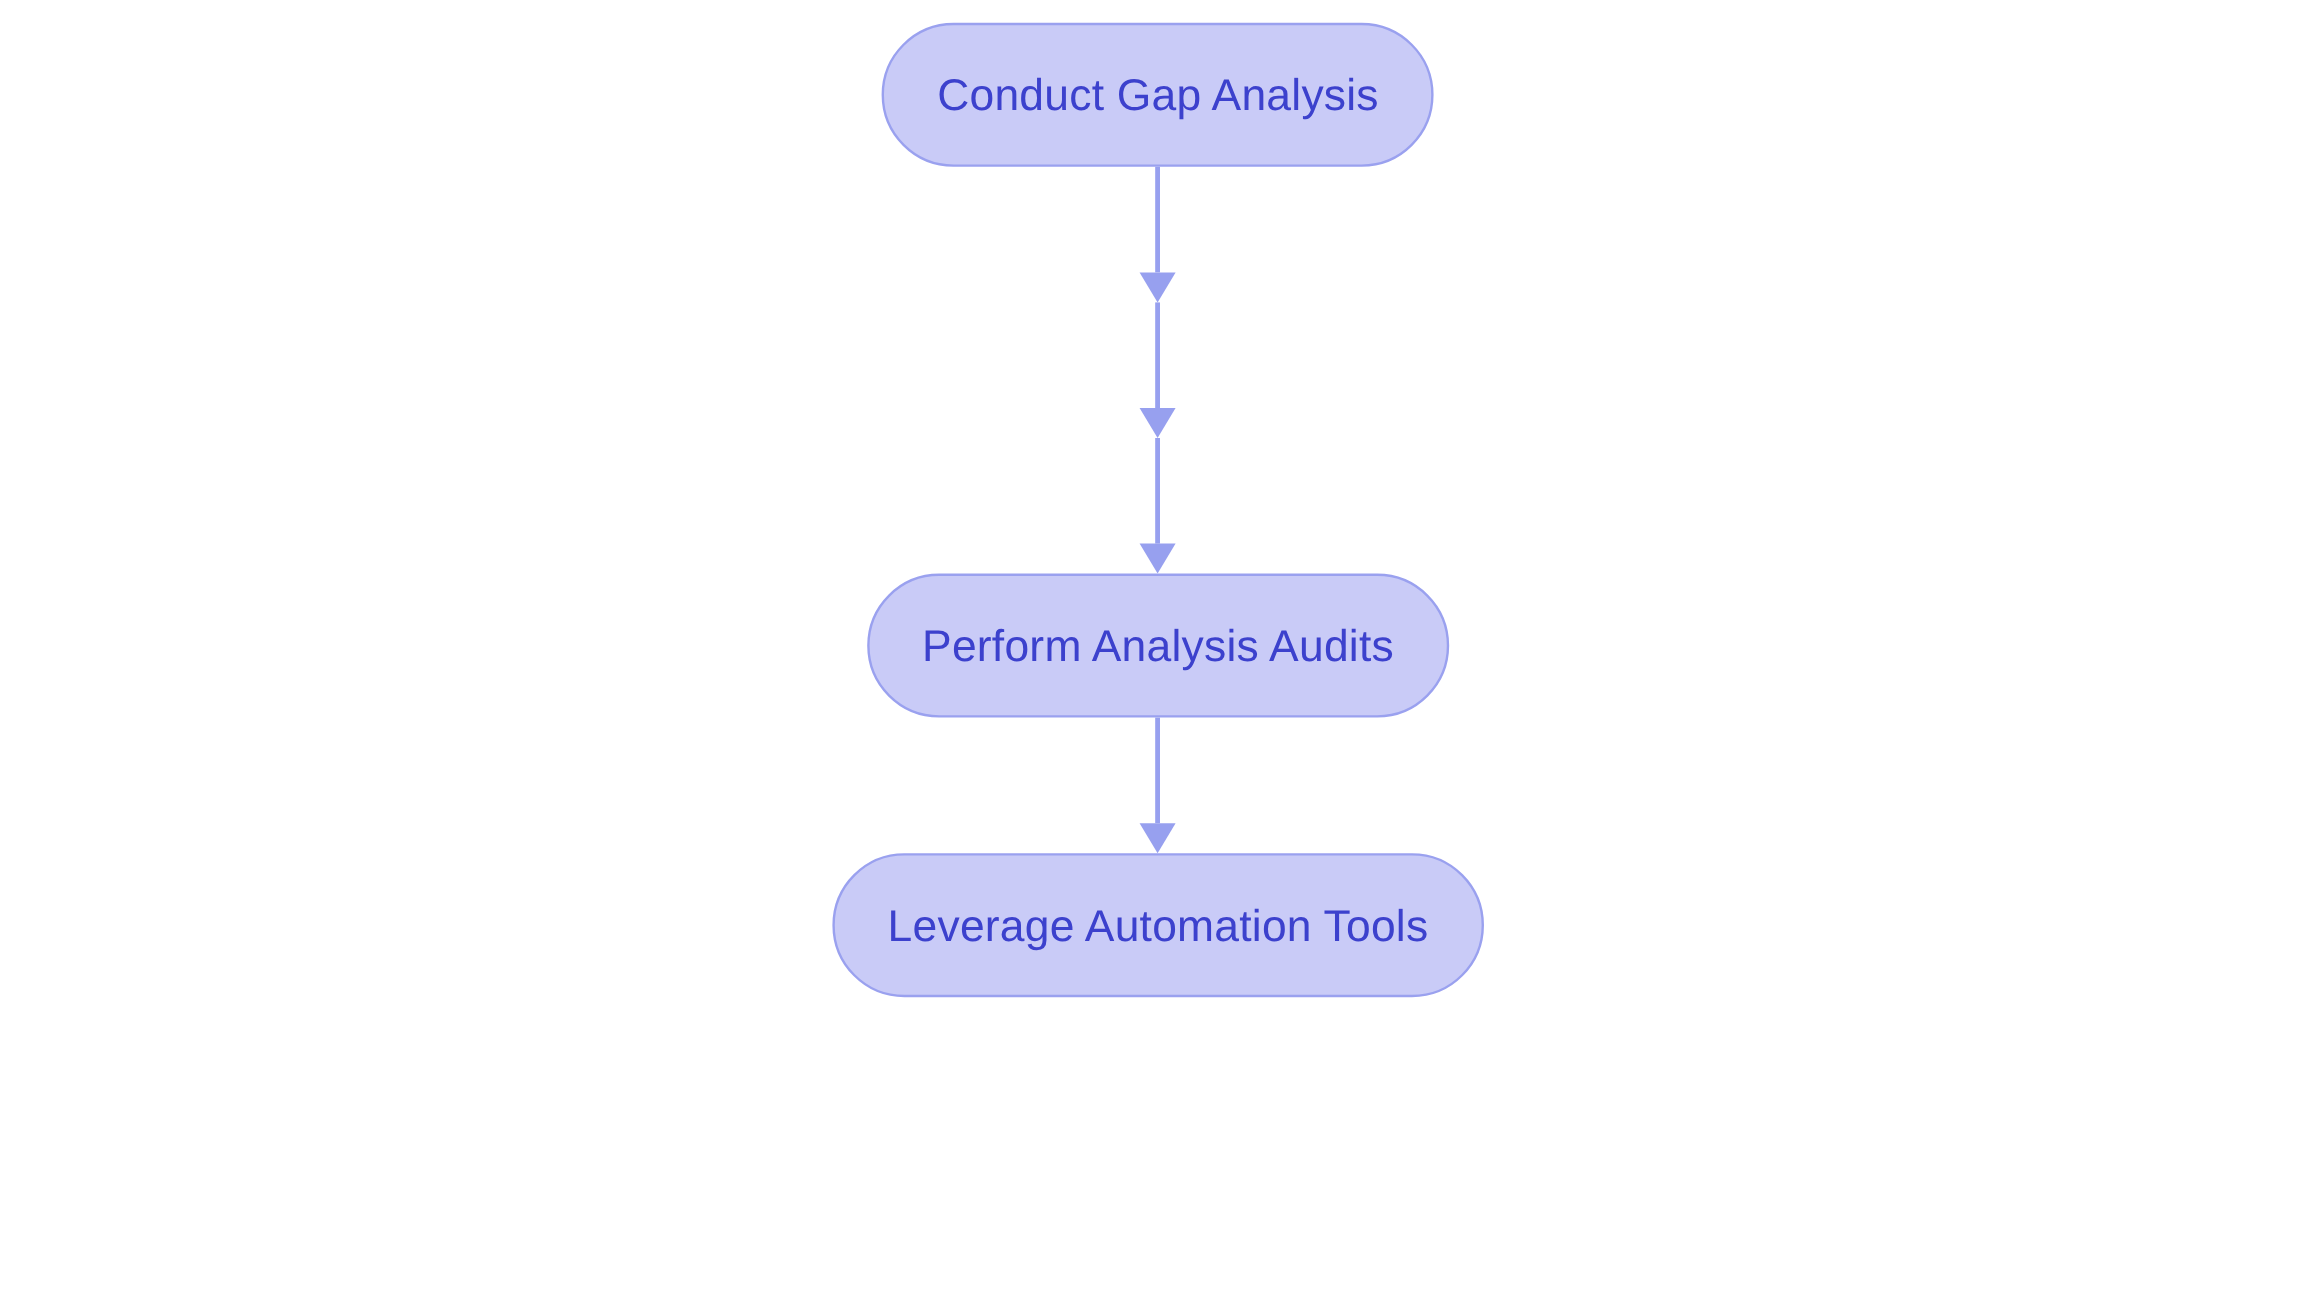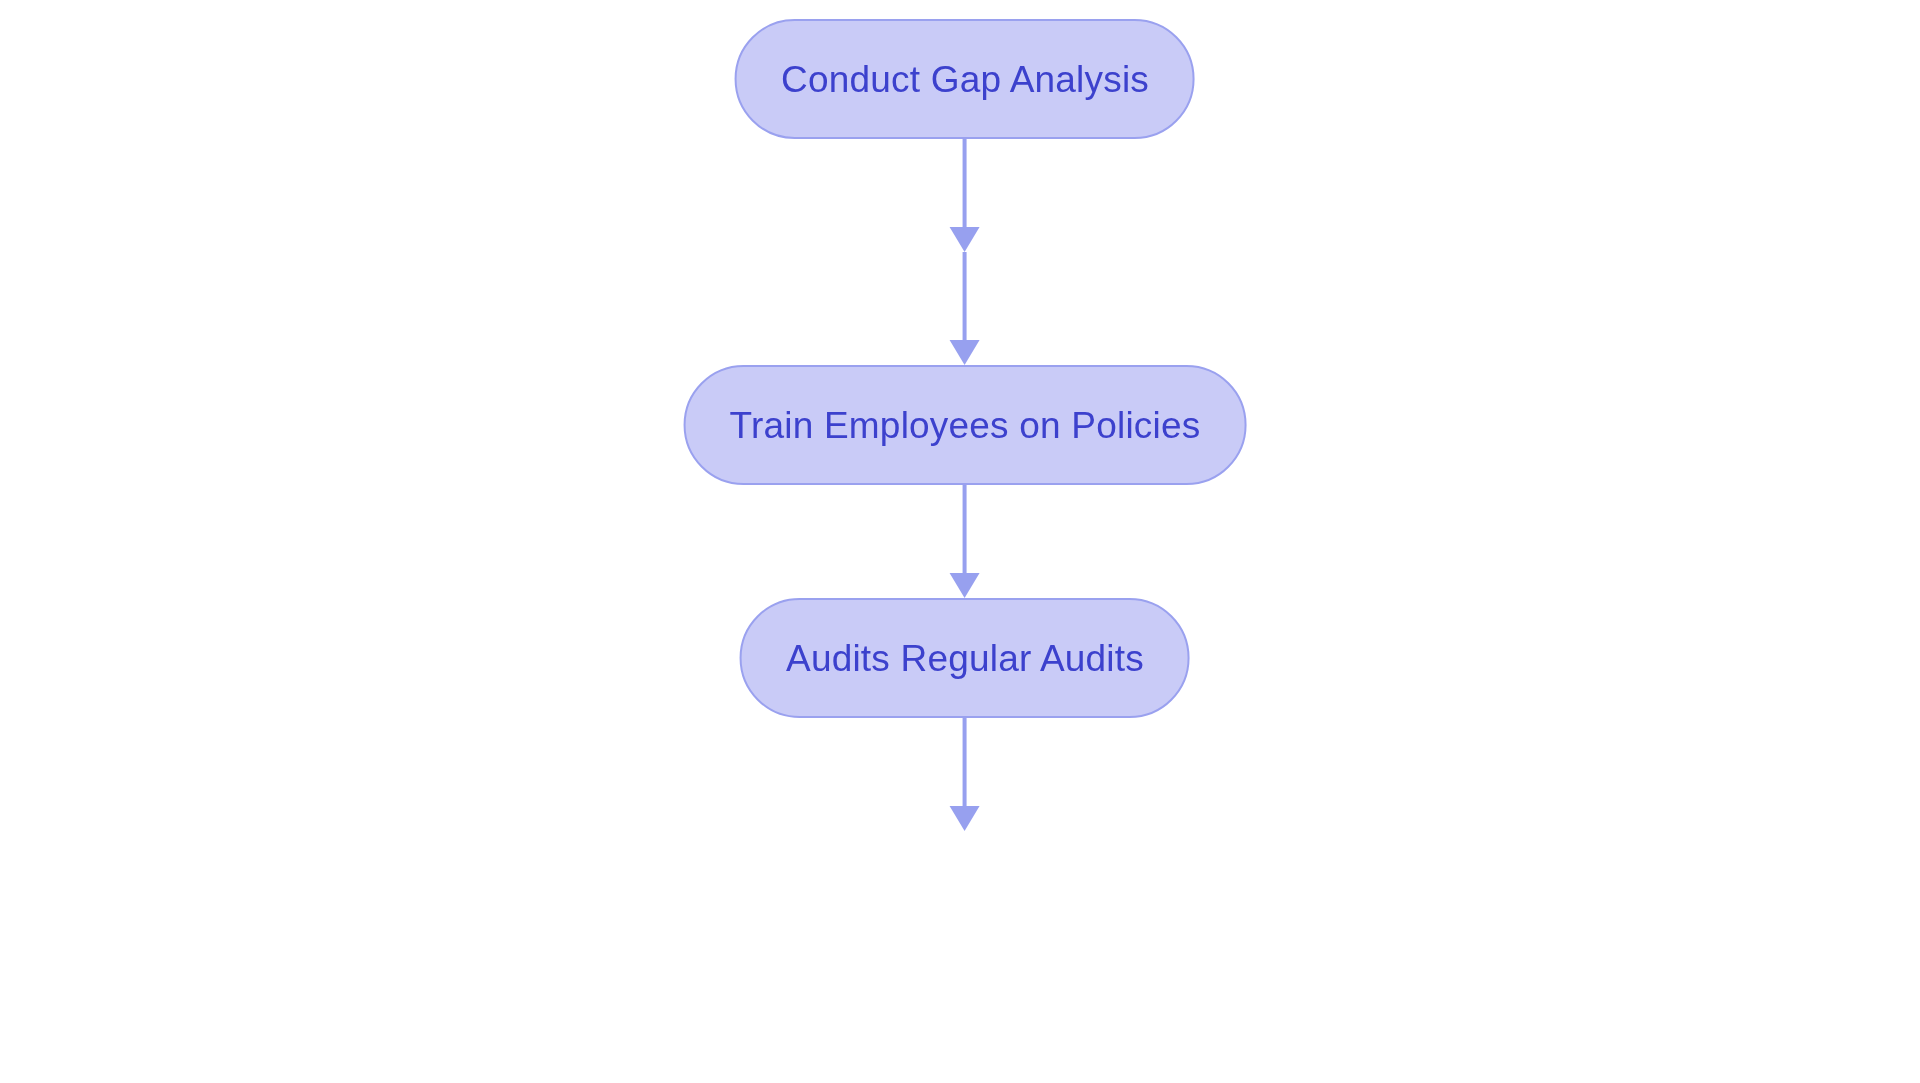--- a/index.html
+++ b/index.html
@@ -84,33 +84,33 @@
       <div class="shaft"></div>
       <div class="head"></div>
     </div>
 
 
     <div class="arrow">
       <div class="shaft"></div>
       <div class="head"></div>
     </div>
 
+
+    <div class="arrow">
+      <div class="shaft"></div>
+      <div class="head"></div>
+    </div>
+
     <div class="node">
-      <span class="label">Train Employees on Policies</span>
+      <span class="label">Perform Analysis Audits</span>
     </div>
 
     <div class="arrow">
       <div class="shaft"></div>
       <div class="head"></div>
     </div>
 
     <div class="node">
-      <span class="label">Audits Regular Audits</span>
+      <span class="label">Leverage Automation Tools</span>
     </div>
-
-    <div class="arrow">
-      <div class="shaft"></div>
-      <div class="head"></div>
-    </div>
-
 
   </div>
 </div>
 
 </body></html>

